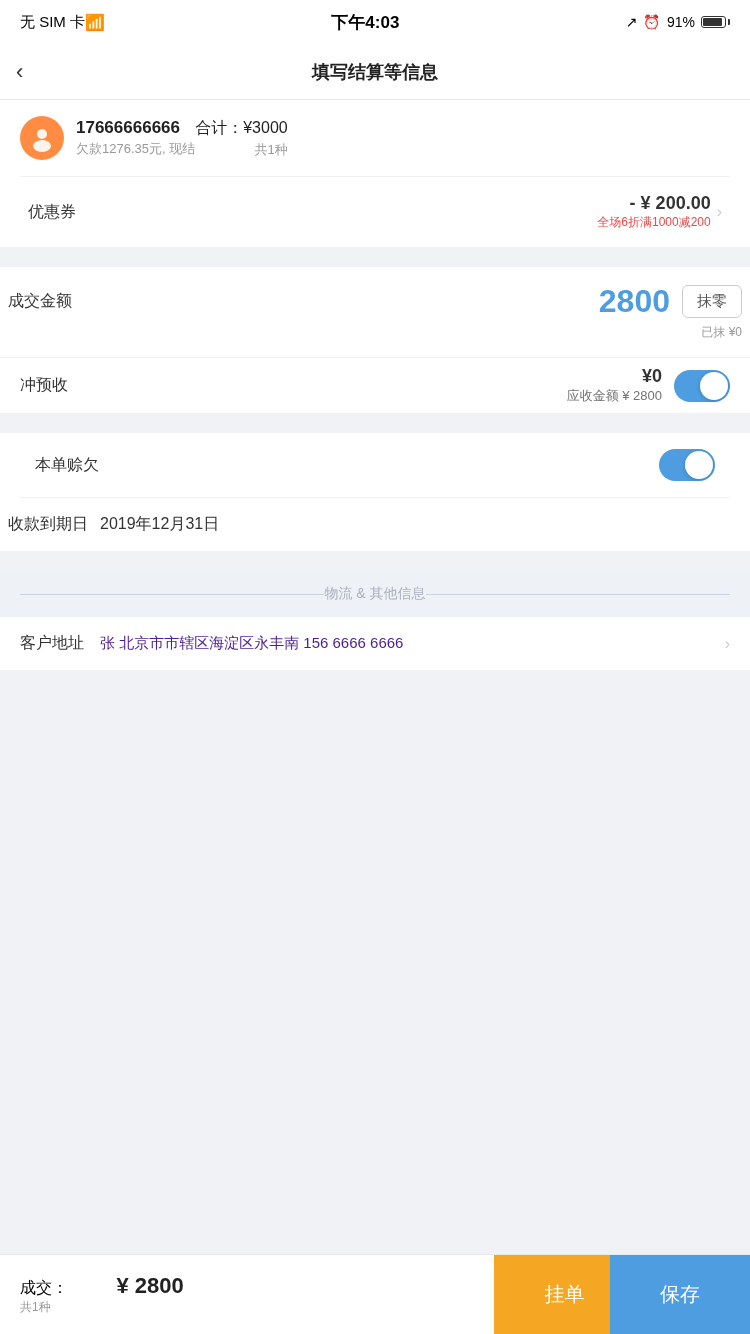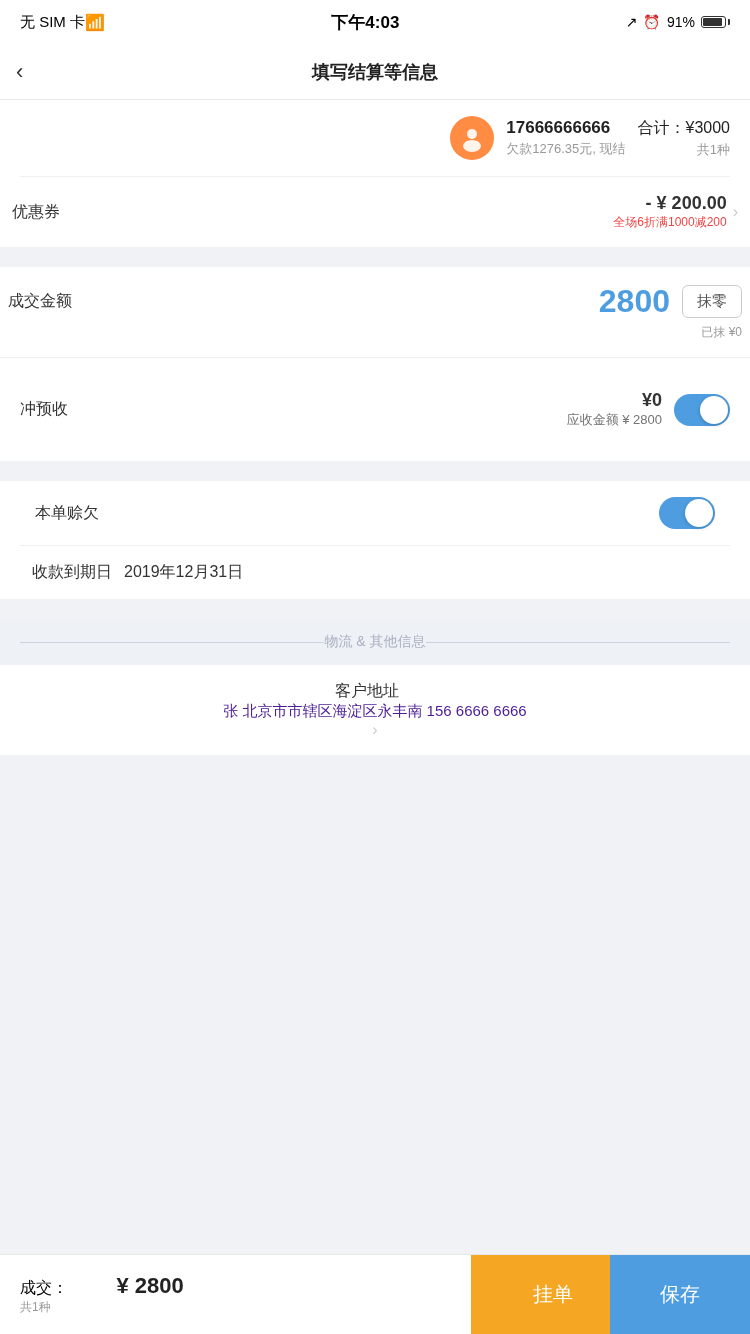--- a/index.html
+++ b/index.html
@@ -86,22 +86,21 @@
     .card {
       background: #fff;
       margin-bottom: 10px;
     }
 
     
     .customer-row {
       display: flex;
       align-items: center;
       padding: 16px 20px;
-      justify-content: flex-end;
-      gap: 12px;
+      justify-content: flex-start;
     }
     .customer-left {
       display: flex;
       align-items: center;
       gap: 12px;
     }
     .avatar {
       width: 44px; height: 44px;
       border-radius: 50%;
       background: #ff8c42;
@@ -140,21 +139,21 @@
       height: 1px;
       background: #f0f0f0;
       margin: 0 20px;
     }
 
     
     .row {
       display: flex;
       align-items: center;
       justify-content: space-between;
-      padding: 16px 12px;
+      padding: 16px 28px;
       gap: 11px;
     }
     .row-label {
       font-size: 16px;
       color: #333;
     }
     .row-right {
       display: flex;
       align-items: center;
       gap: 6px;
@@ -217,21 +216,21 @@
     .amount-sub {
       font-size: 12px;
       color: #999;
       text-align: right;
       margin-top: 4px;
     }
 
     
     .precollect-section {
       background: #fff;
-      padding: 32px 20px;
+      padding: 8px 20px;
       border-top: 1px solid #f0f0f0;
     }
     .precollect-row {
       display: flex;
       align-items: center;
       justify-content: space-between;
     }
     .precollect-right {
       display: flex;
       align-items: center;
@@ -279,21 +278,21 @@
       justify-content: space-between;
     }
     .deficit-label {
       font-size: 16px;
       color: #333;
     }
 
     
     .duedate-section {
       background: #fff;
-      padding: 16px 32px;
+      padding: 16px 8px;
     }
     .duedate-row {
       display: flex;
       align-items: center;
       gap: 12px;
     }
     .duedate-label {
       font-size: 16px;
       color: #333;
     }
@@ -320,21 +319,20 @@
       color: #aab0c0;
     }
 
     
     .address-section {
       background: #fff;
       padding: 16px 20px;
       display: flex;
       align-items: center;
       justify-content: space-between;
-      flex-direction: column;
     }
     .address-label {
       font-size: 16px;
       color: #333;
       flex-shrink: 0;
       margin-right: 16px;
     }
     .address-value {
       font-size: 15px;
       color: #4c1d95;
@@ -359,21 +357,21 @@
     }
     .bottom-total-sub {
       font-size: 12px;
       color: #999;
     }
     .bottom-actions {
       display: flex;
       height: 100%;
     }
     .btn-hold {
-      width: 139px;
+      width: 116px;
       height: 100%;
       background: #f5a623;
       display: flex;
       align-items: center;
       justify-content: center;
       font-size: 20px;
       color: #fff;
       font-weight: 500;
       cursor: pointer;
       padding-left: 25px;

